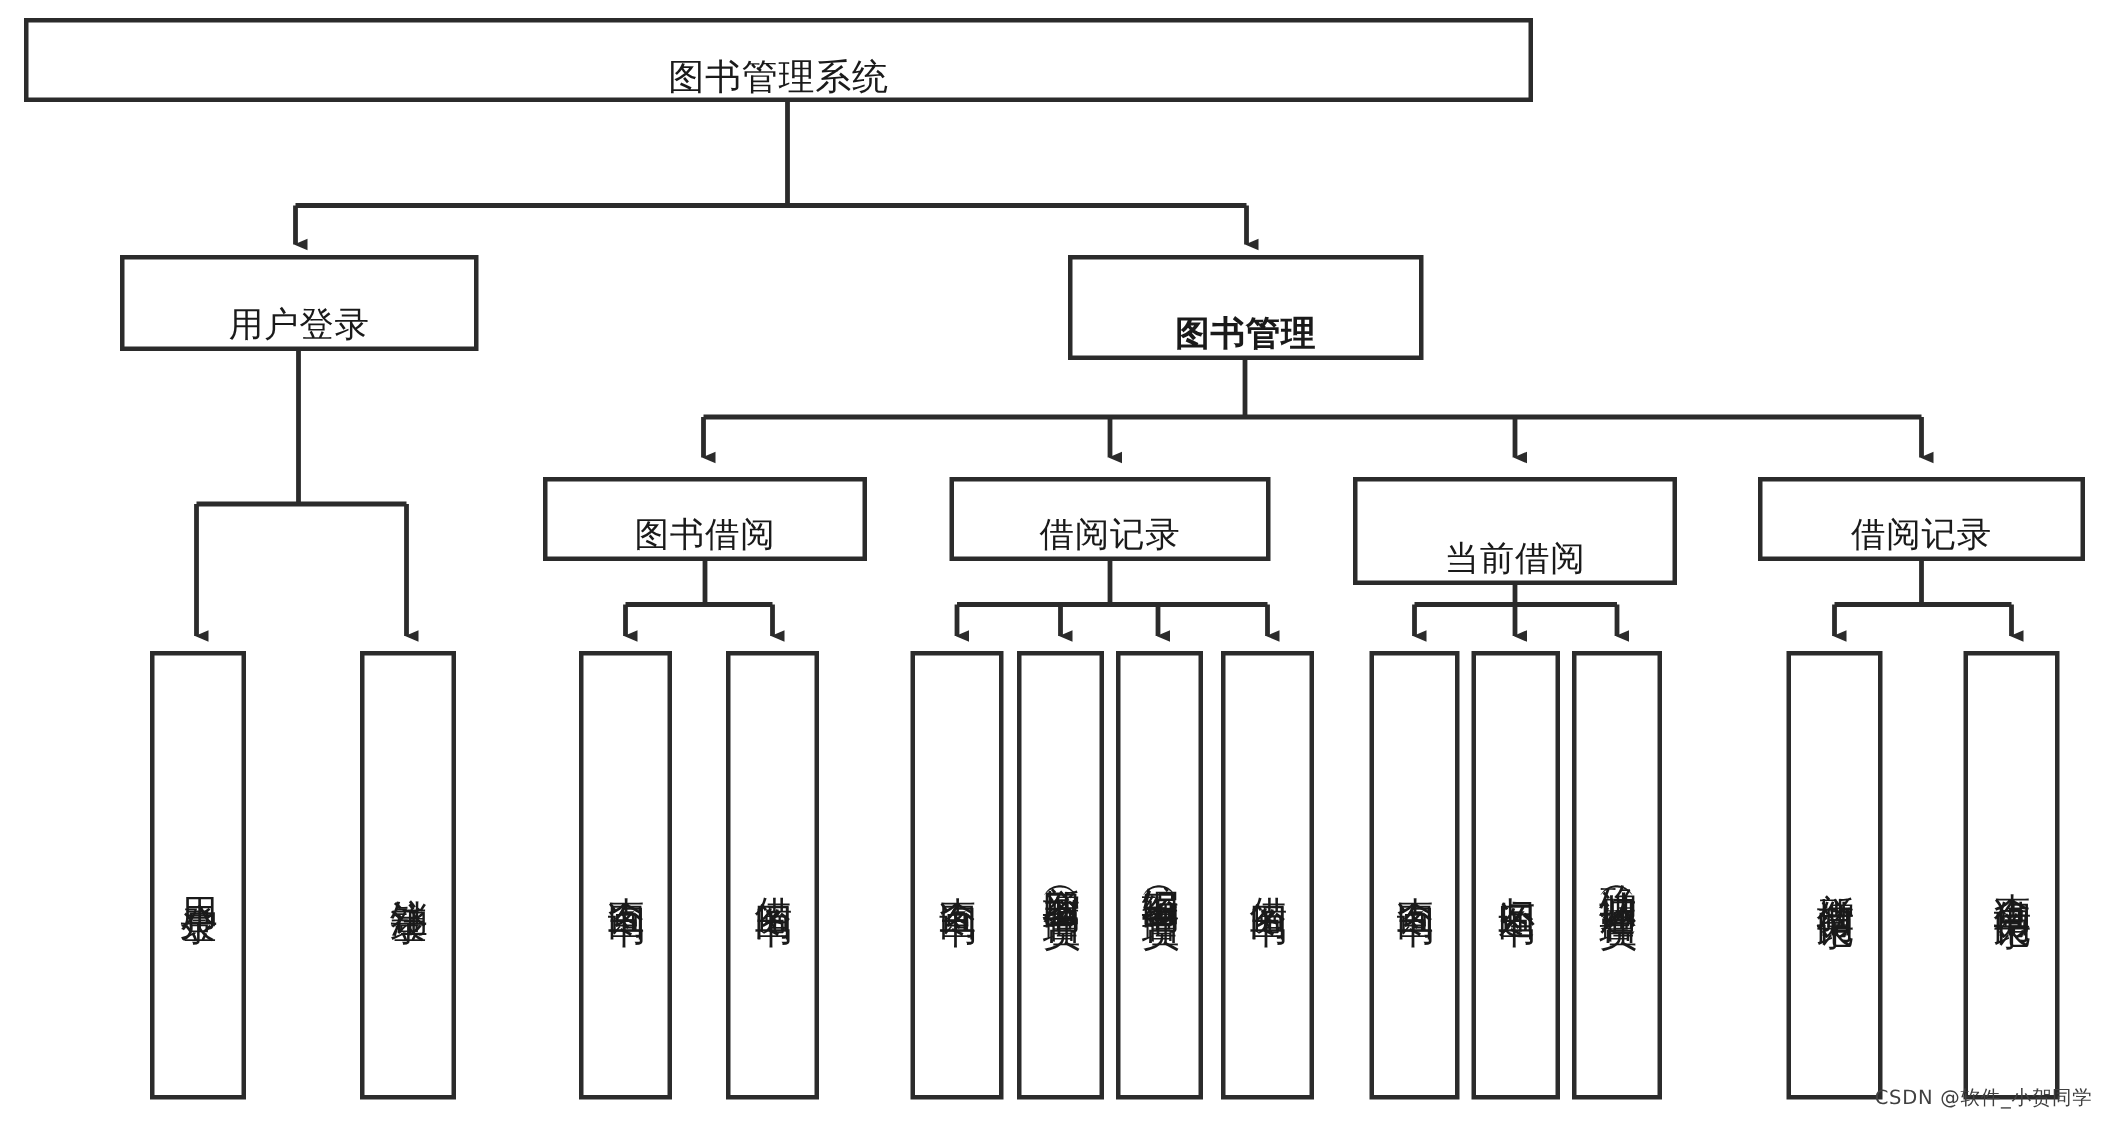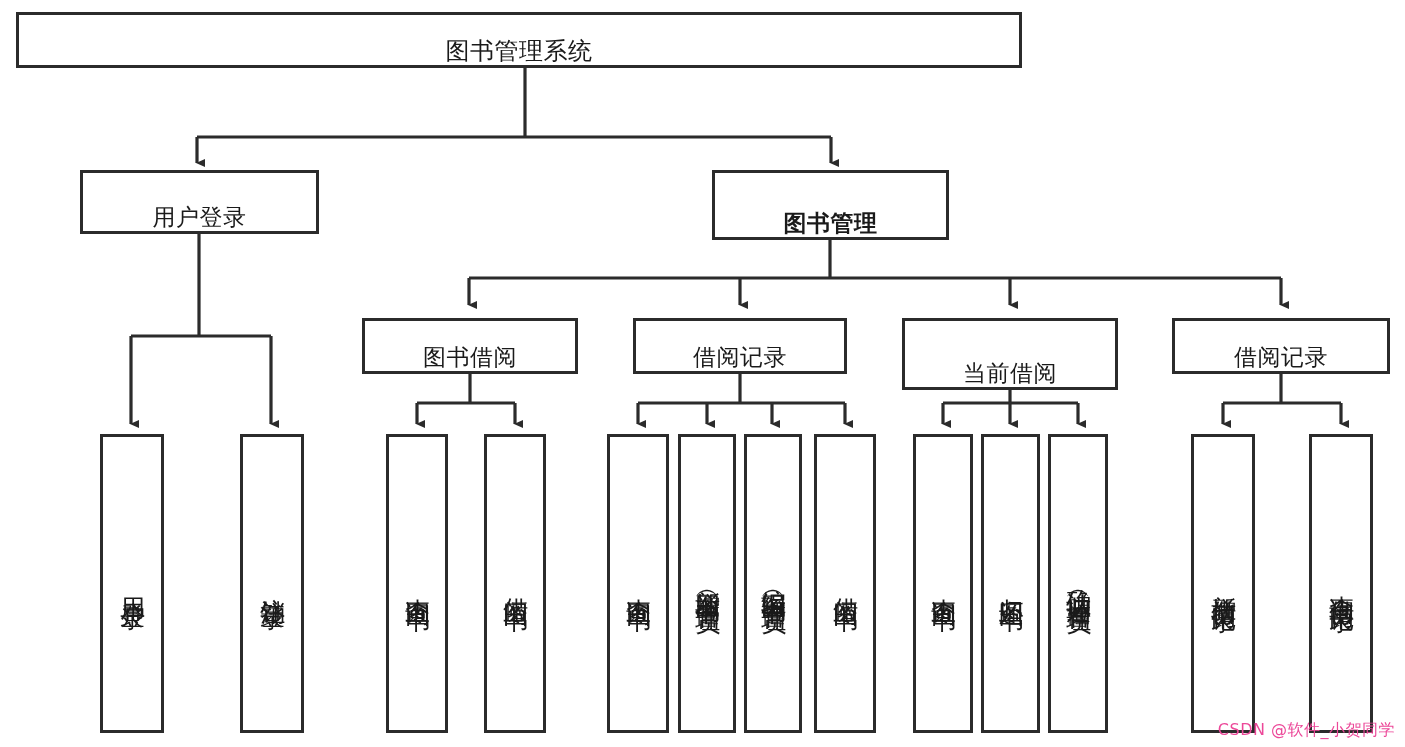--- a/index.html
+++ b/index.html
@@ -43,22 +43,22 @@
     line-height:1.05;
     letter-spacing:3px;
     white-space:nowrap;
     max-height:100%;
   }
 
   #watermark{
     position:absolute;
     right:10px;
     bottom:6px;
-    font-size:16px;
-    color:#ec4899;
+    font-size:13px;
+    color:#404040;
     white-space:nowrap;
     pointer-events:none;
     letter-spacing:0.5px;
   }
 </style>
 </head>
 <body>
 
 <div id="canvas">
 

